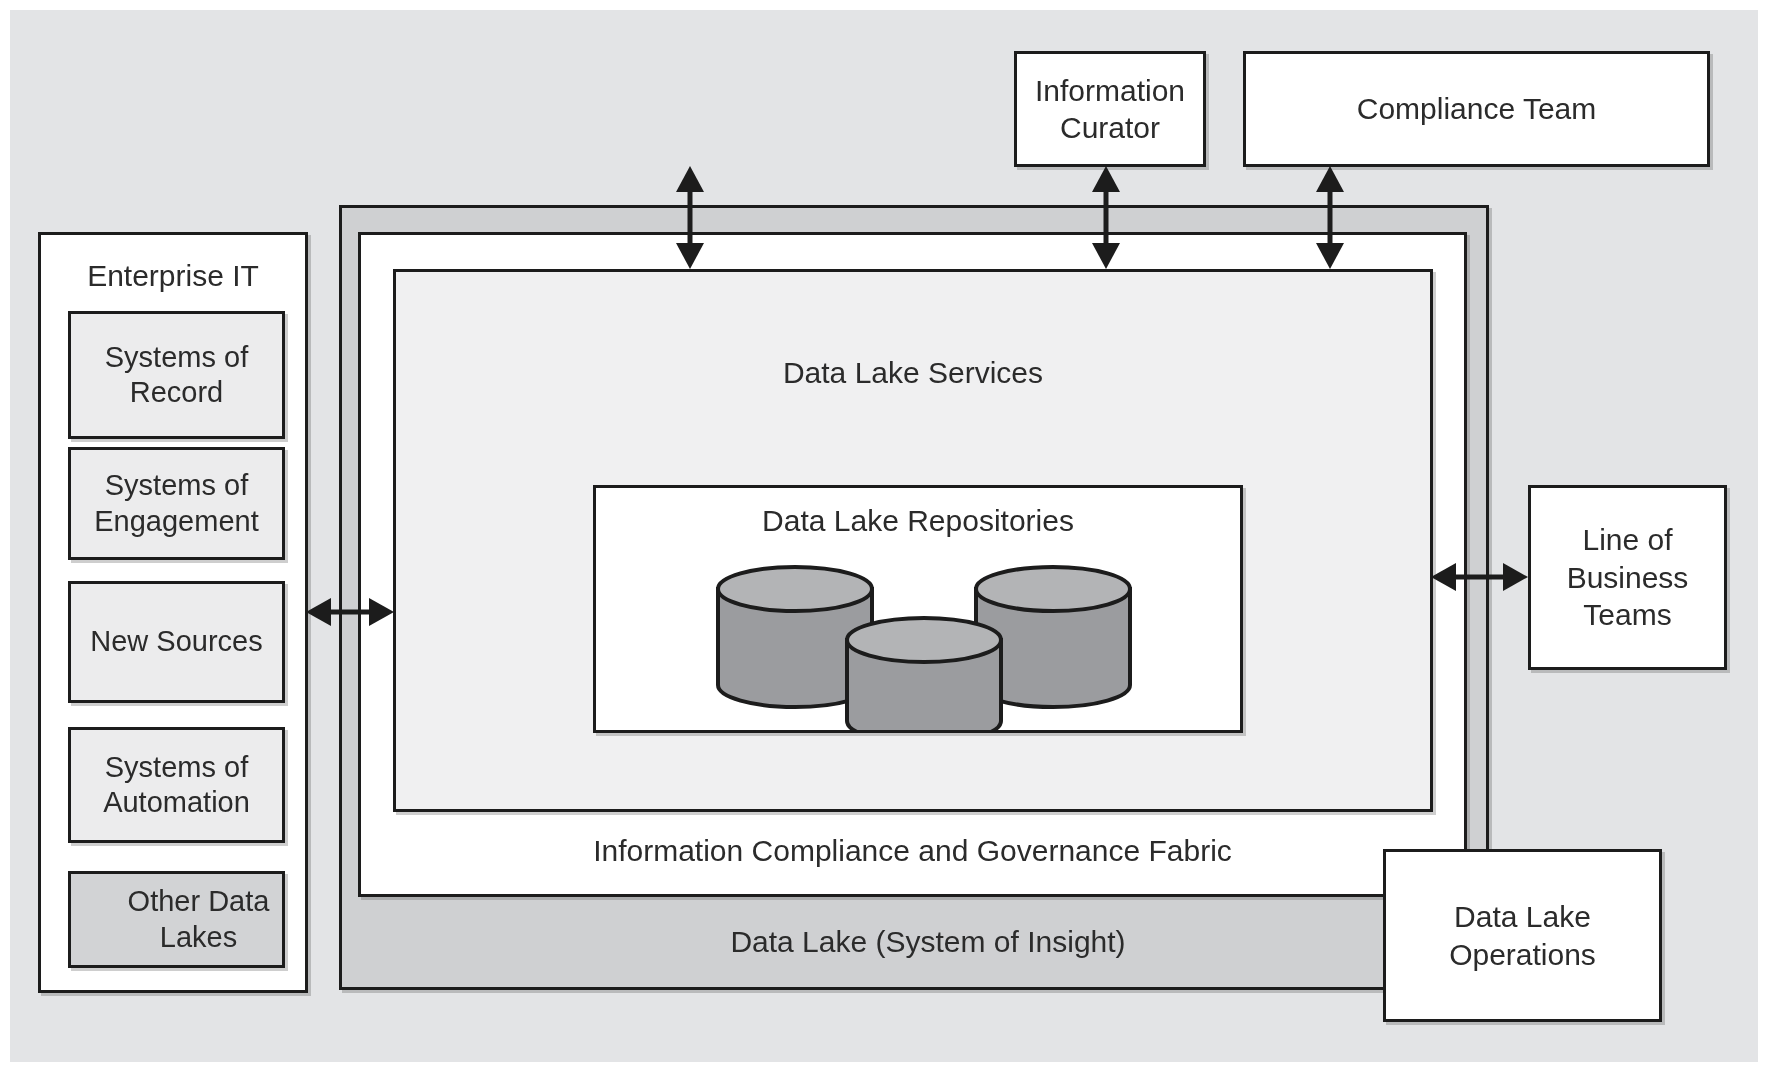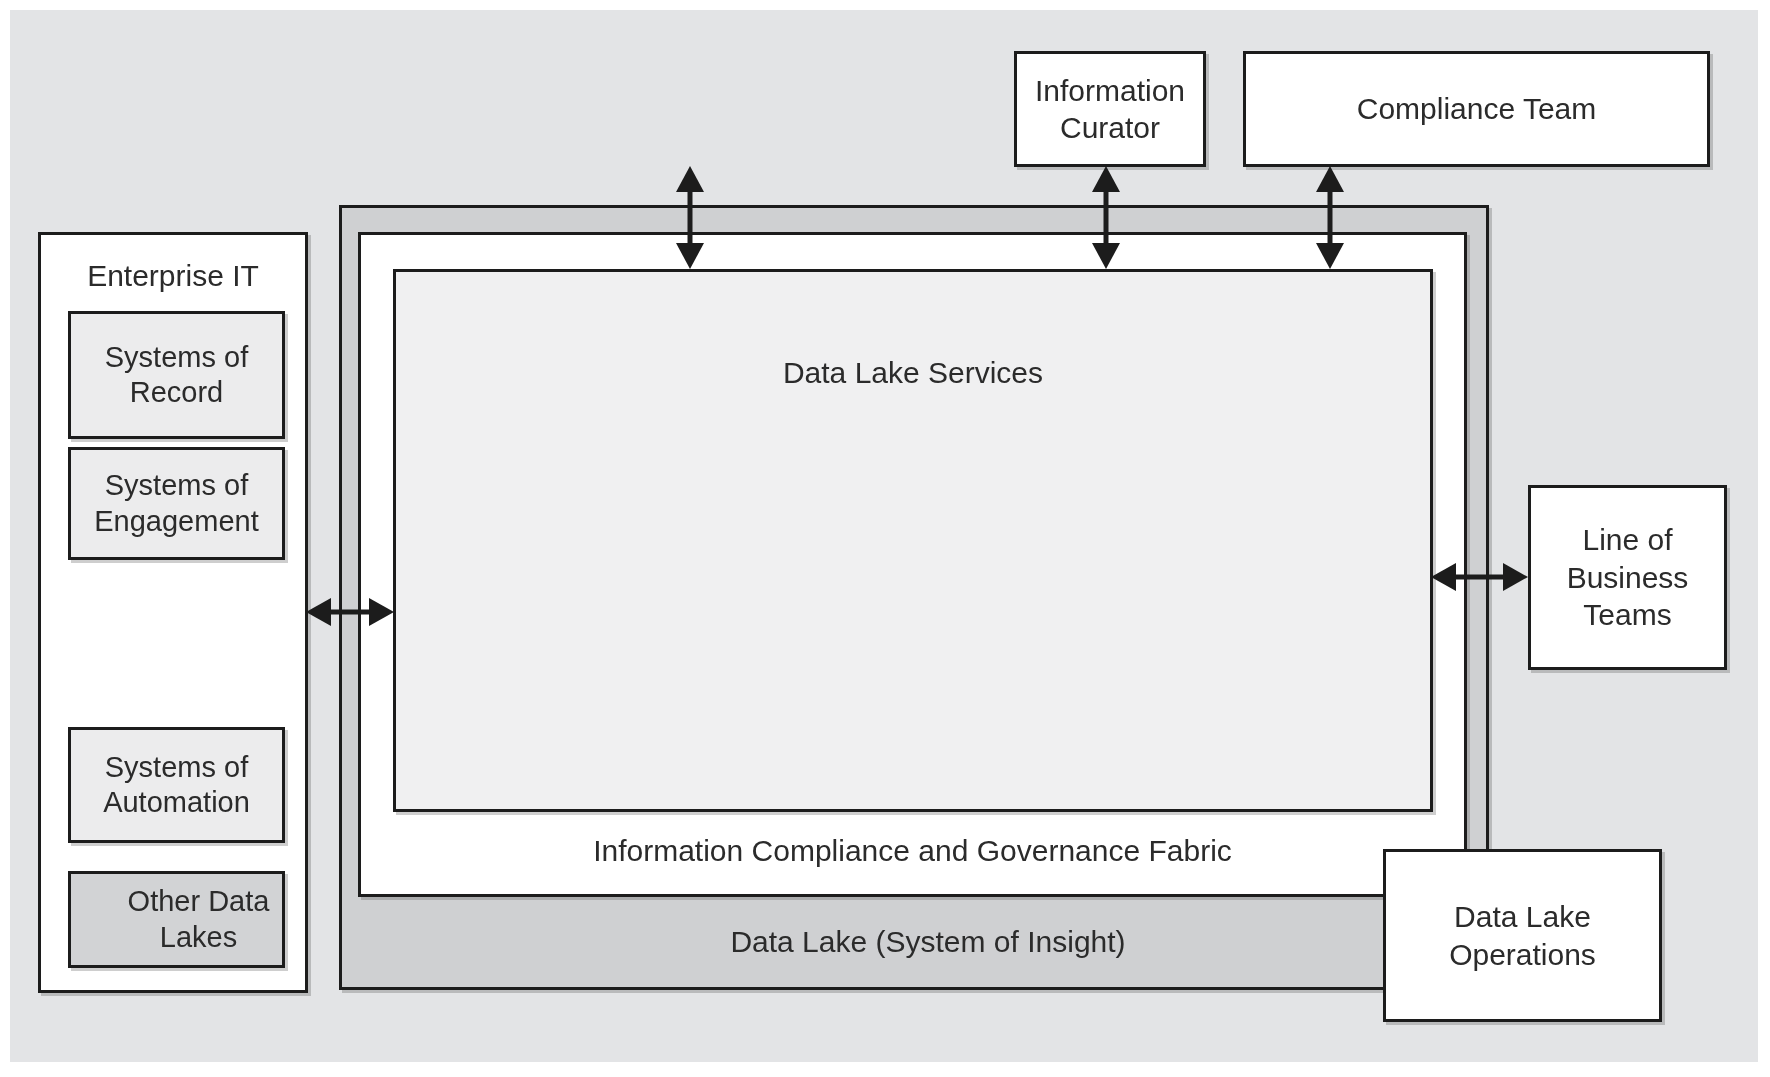--- a/index.html
+++ b/index.html
@@ -79,20 +79,40 @@
   </div>
 
   <div class="box" style="left:358px; top:232px; width:1109px; height:665px; z-index:2;">
     <div class="floor-label" style="bottom:26px;">Information Compliance and Governance Fabric</div>
   </div>
 
   <div class="box" id="services-box" style="left:393px; top:269px; width:1040px; height:543px; z-index:3;">
     <div class="floor-label" style="top:84px;">Data Lake Services</div>
   </div>
 
+  <div class="box" style="left:593px; top:485px; width:650px; height:248px; z-index:4;">
+    <div class="floor-label" style="top:16px;">Data Lake Repositories</div>
+    <svg width="644" height="242" viewBox="0 0 644 242" style="position:absolute; left:0; top:0;">
+
+      <g>
+        <path class="cyl-body cyl-stroke" d="M122 101 L122 197 A77 22 0 0 0 276 197 L276 101 Z"></path>
+        <ellipse class="cyl-top cyl-stroke" cx="199" cy="101" rx="77" ry="22"></ellipse>
+      </g>
+
+      <g>
+        <path class="cyl-body cyl-stroke" d="M380 101 L380 197 A77 22 0 0 0 534 197 L534 101 Z"></path>
+        <ellipse class="cyl-top cyl-stroke" cx="457" cy="101" rx="77" ry="22"></ellipse>
+      </g>
+
+      <g>
+        <path class="cyl-body cyl-stroke" d="M251 152 L251 233 A77 22 0 0 0 405 233 L405 152 Z"></path>
+        <ellipse class="cyl-top cyl-stroke" cx="328" cy="152" rx="77" ry="22"></ellipse>
+      </g>
+    </svg>
+  </div>
 
 
   <div class="box centered" style="left:1014px; top:51px; width:192px; height:116px; z-index:4;">
     <div class="label">Information</div>
     <div class="label">Curator</div>
   </div>
 
   <div class="box centered" style="left:1243px; top:51px; width:467px; height:116px; z-index:4;">
     <div class="label">Compliance Team</div>
   </div>
@@ -103,20 +123,23 @@
     <div class="subbox centered" style="left:27px; top:76px; width:217px; height:128px;">
       <div class="label-sm">Systems of</div>
       <div class="label-sm">Record</div>
     </div>
 
     <div class="subbox centered" style="left:27px; top:212px; width:217px; height:113px;">
       <div class="label-sm">Systems of</div>
       <div class="label-sm">Engagement</div>
     </div>
 
+    <div class="subbox centered" style="left:27px; top:346px; width:217px; height:122px;">
+      <div class="label-sm">New Sources</div>
+    </div>
 
     <div class="subbox centered" style="left:27px; top:492px; width:217px; height:116px;">
       <div class="label-sm">Systems of</div>
       <div class="label-sm">Automation</div>
     </div>
 
     <div class="subbox centered" id="other-lakes-box" style="left:27px; top:636px; width:217px; height:97px;">
       <div class="label-sm">Other Data</div>
       <div class="label-sm">Lakes</div>
     </div>

